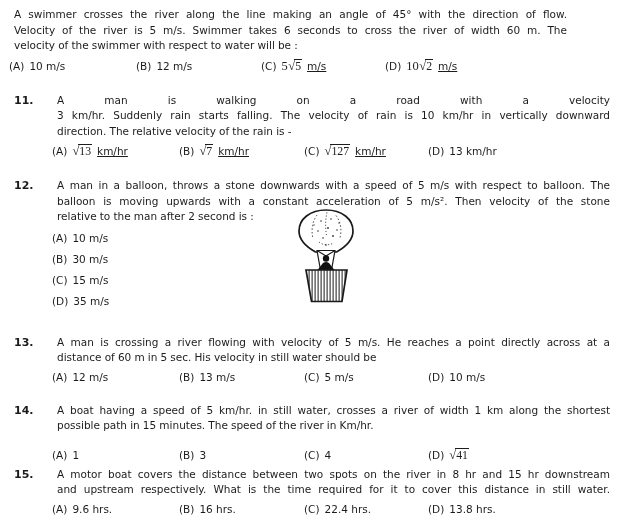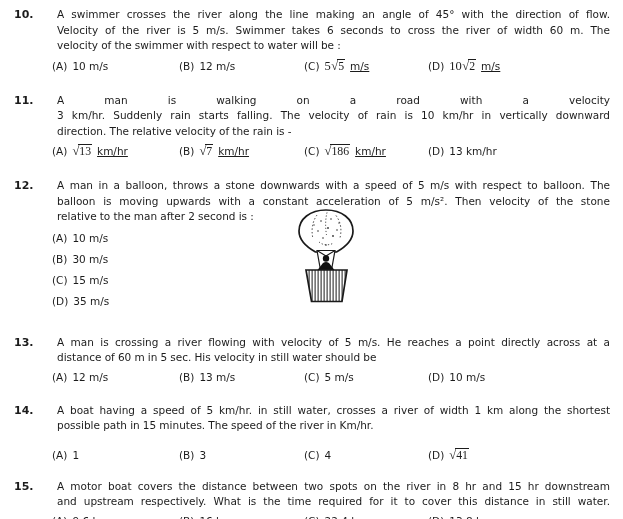--- a/index.html
+++ b/index.html
@@ -15,21 +15,21 @@
   }
   .q-list { width: 596px; }
   .q-block {
     display: grid;
     grid-template-columns: 43px 1fr;
     margin-bottom: 16px;
     position: relative;
   }
   .q-block:nth-child(3) { margin-bottom: 23px; }
   .q-block:nth-child(4) { margin-bottom: 14px; }
-  .q-block:nth-child(5) { margin-bottom: 13px; }
+  .q-block:nth-child(5) { margin-bottom: 1px; }
   .q-block:nth-child(6) { margin-bottom: 0; }
   .q-num {
     font-weight: bold;
     font-size: 11px;
     line-height: 15.5px;
   }
   .q-content { width: 553px; }
   .q-line {
     line-height: 15.5px;
     height: 15.5px;
@@ -75,21 +75,20 @@
     top: 30px;
     width: 72px;
     height: 97px;
   }
 </style>
 </head>
 <body>
 
 <div class="q-list">
     <div class="q-block">
-      <div class="q-num">10.</div>
       <div class="q-content">
         <div class="q-line just">A swimmer crosses the river along the line making an angle of 45° with the direction of flow.</div>
         <div class="q-line just">Velocity of the river is 5 m/s. Swimmer takes 6 seconds to cross the river of width 60 m. The</div>
         <div class="q-line">velocity of the swimmer with respect to water will be :</div>
         <div class="opts-row">
           <span class="opt"><span class="opt-label">(A)</span><span class="opt-value">10 m/s</span></span>
           <span class="opt"><span class="opt-label">(B)</span><span class="opt-value">12 m/s</span></span>
           <span class="opt"><span class="opt-label">(C)</span><span class="opt-math"><span class="coeff">5</span><span class="rad">√</span><span class="rand">5</span></span><span class="opt-unit">m/s</span></span>
           <span class="opt"><span class="opt-label">(D)</span><span class="opt-math"><span class="coeff">10</span><span class="rad">√</span><span class="rand">2</span></span><span class="opt-unit">m/s</span></span>
         </div>
@@ -97,21 +96,21 @@
     </div>
     <div class="q-block">
       <div class="q-num">11.</div>
       <div class="q-content">
         <div class="q-line just">A man is walking on a road with a velocity</div>
         <div class="q-line just">3 km/hr. Suddenly rain starts falling. The velocity of rain is 10 km/hr in vertically downward</div>
         <div class="q-line">direction. The relative velocity of the rain is -</div>
         <div class="opts-row">
           <span class="opt"><span class="opt-label">(A)</span><span class="opt-math"><span class="rad">√</span><span class="rand">13</span></span><span class="opt-unit">km/hr</span></span>
           <span class="opt"><span class="opt-label">(B)</span><span class="opt-math"><span class="rad">√</span><span class="rand">7</span></span><span class="opt-unit">km/hr</span></span>
-          <span class="opt"><span class="opt-label">(C)</span><span class="opt-math"><span class="rad">√</span><span class="rand">186</span></span><span class="opt-unit">km/hr</span></span>
+          <span class="opt"><span class="opt-label">(C)</span><span class="opt-math"><span class="rad">√</span><span class="rand">127</span></span><span class="opt-unit">km/hr</span></span>
           <span class="opt"><span class="opt-label">(D)</span><span class="opt-value">13 km/hr</span></span>
         </div>
       </div>
     </div>
     <div class="q-block">
       <div class="q-num">12.</div>
       <div class="q-content">
         <div class="q-line just">A man in a balloon, throws a stone downwards with a speed of 5 m/s with respect to balloon. The</div>
         <div class="q-line just">balloon is moving upwards with a constant acceleration of 5 m/s². Then velocity of the stone</div>
         <div class="q-line">relative to the man after 2 second is :</div>

